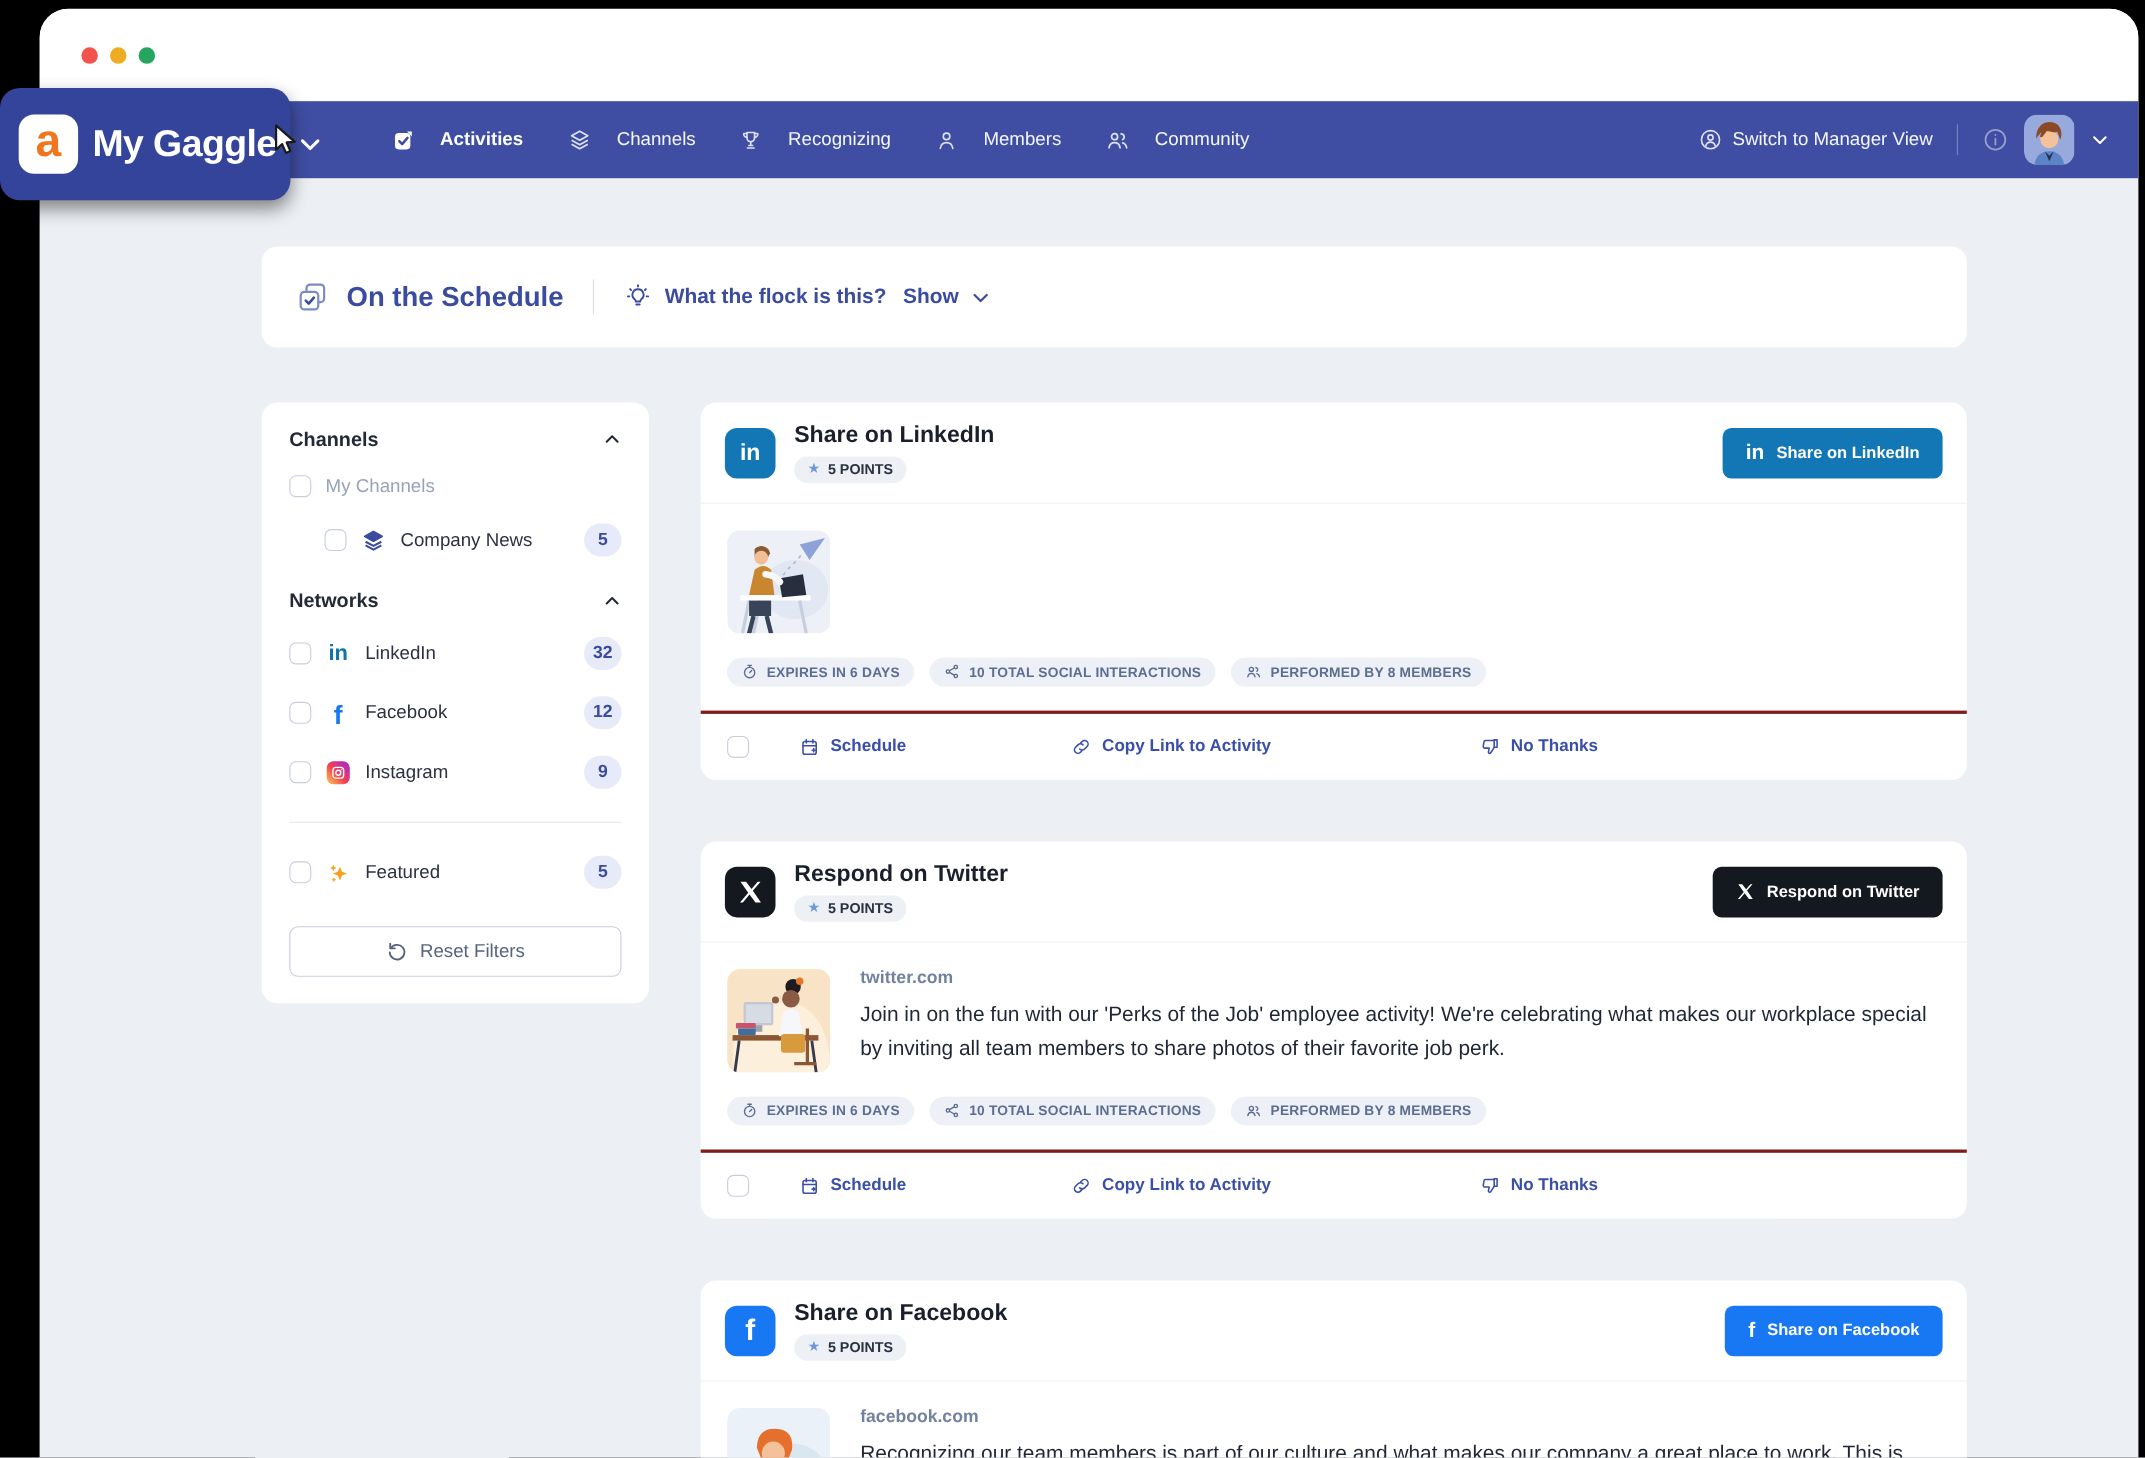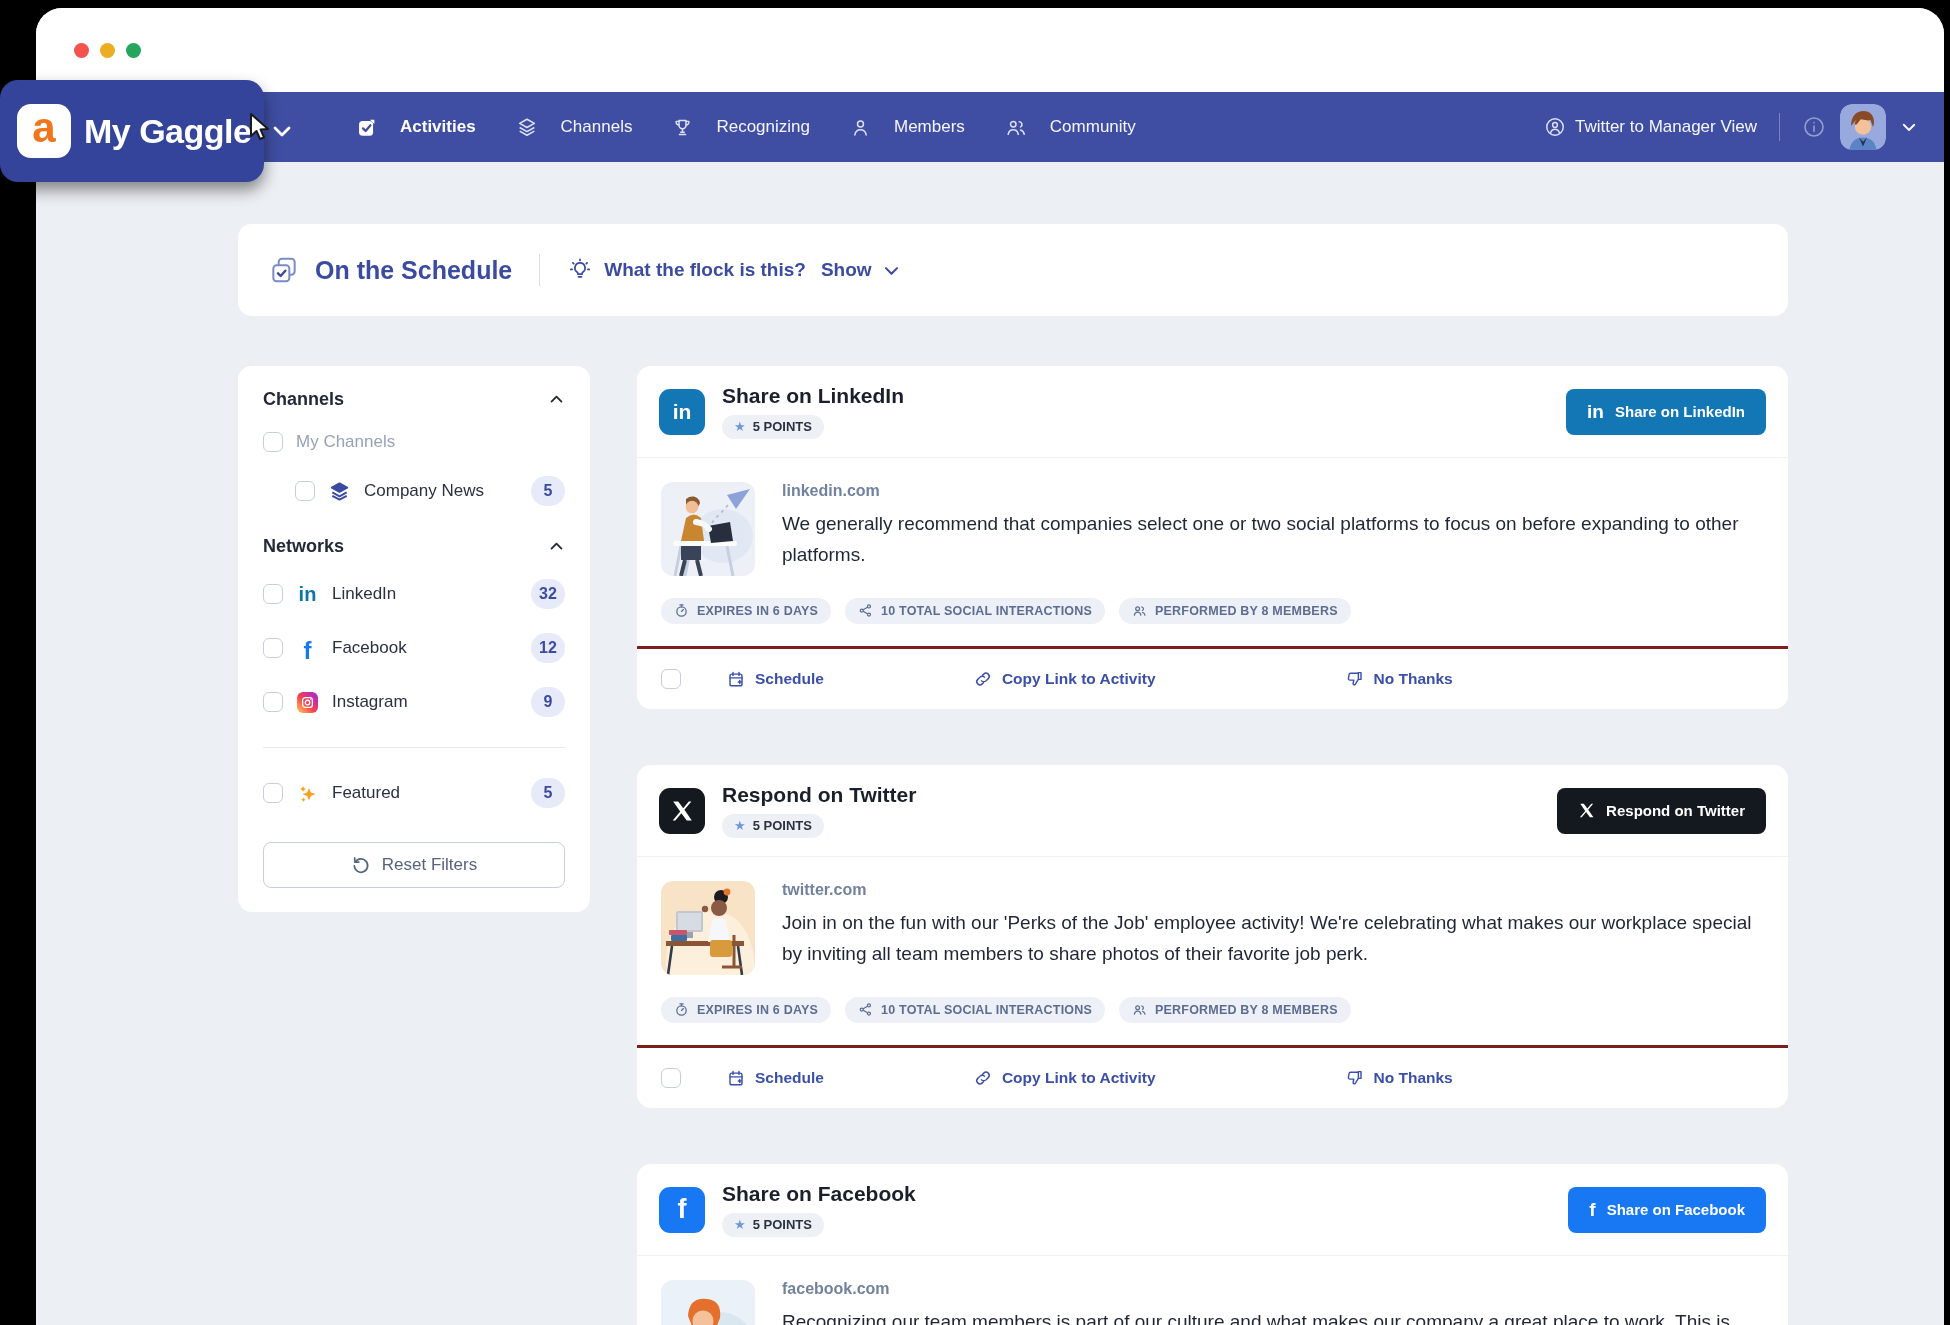--- a/index.html
+++ b/index.html
@@ -168,21 +168,21 @@
 
     <div class="nav-right">
       <div class="switch-view">
         <span>
           <svg width="22" height="22" viewBox="0 0 24 24" fill="none" stroke="#DDE1F3" stroke-width="1.6" stroke-linecap="round">
               <circle cx="12" cy="12" r="9"></circle>
               <circle cx="12" cy="9.8" r="2.6"></circle>
               <path d="M7.2 18.2c.8-2.4 2.6-3.8 4.8-3.8s4 1.4 4.8 3.8"></path>
             </svg>
         </span>
-        <span>Twitter to Manager View</span>
+        <span>Switch to Manager View</span>
       </div>
       <div class="vdivider"></div>
       <span style="opacity:.45">
         <svg width="24" height="24" viewBox="0 0 24 24" fill="none" stroke="#fff" stroke-width="1.6" stroke-linecap="round">
             <circle cx="12" cy="12" r="9"></circle>
             <path d="M12 7.6v.2M12 11v5.4"></path>
           </svg>
       </span>
       <div class="avatar">
         <svg width="46" height="46" viewBox="0 0 46 46">
@@ -345,24 +345,20 @@
                 <path d="M20 64 L14 94 M66 64 L72 94 M30 64 L24 94" stroke="#C6CFE0" stroke-width="3"></path>
                 <path d="M47 44 l22 -4 3 19 -22 2z" fill="#272F3F"></path>
                 <path d="M25 17 c6 -5 13 -2 14 4 l-3 6 -11 -3z" fill="#8A5A30"></path>
                 <circle cx="31" cy="25" r="6.3" fill="#F2BE95"></circle>
                 <path d="M20 59 L25 36 q8 -7 15 0 l3 23z" fill="#C8862F"></path>
                 <path d="M35 40 q9 1 13 7" stroke="#F6F8FB" stroke-width="6" fill="none" stroke-linecap="round"></path>
                 <rect x="20" y="64" width="20" height="14" fill="#3A4458"></rect>
                 <path d="M24 78 L20 94 M36 78 L40 94" stroke="#3A4458" stroke-width="4"></path>
               </svg>
             </div>
-            <div>
-              <div class="link">linkedin.com</div>
-              <div class="desc">We generally recommend that companies select one or two social platforms to focus on before expanding to other platforms.</div>
-            </div>
           </div>
           <div class="meta-row">
             <span class="meta-pill">
               <svg width="15" height="15" viewBox="0 0 24 24" fill="none" stroke="#5C6D92" stroke-width="2" stroke-linecap="round">
                   <circle cx="12" cy="13.5" r="7.5"></circle>
                   <path d="M12 13.5l3-3M9.5 3h5M12 3v3"></path>
                 </svg>
               <span>EXPIRES IN 6 DAYS</span>
             </span>
             <span class="meta-pill">

